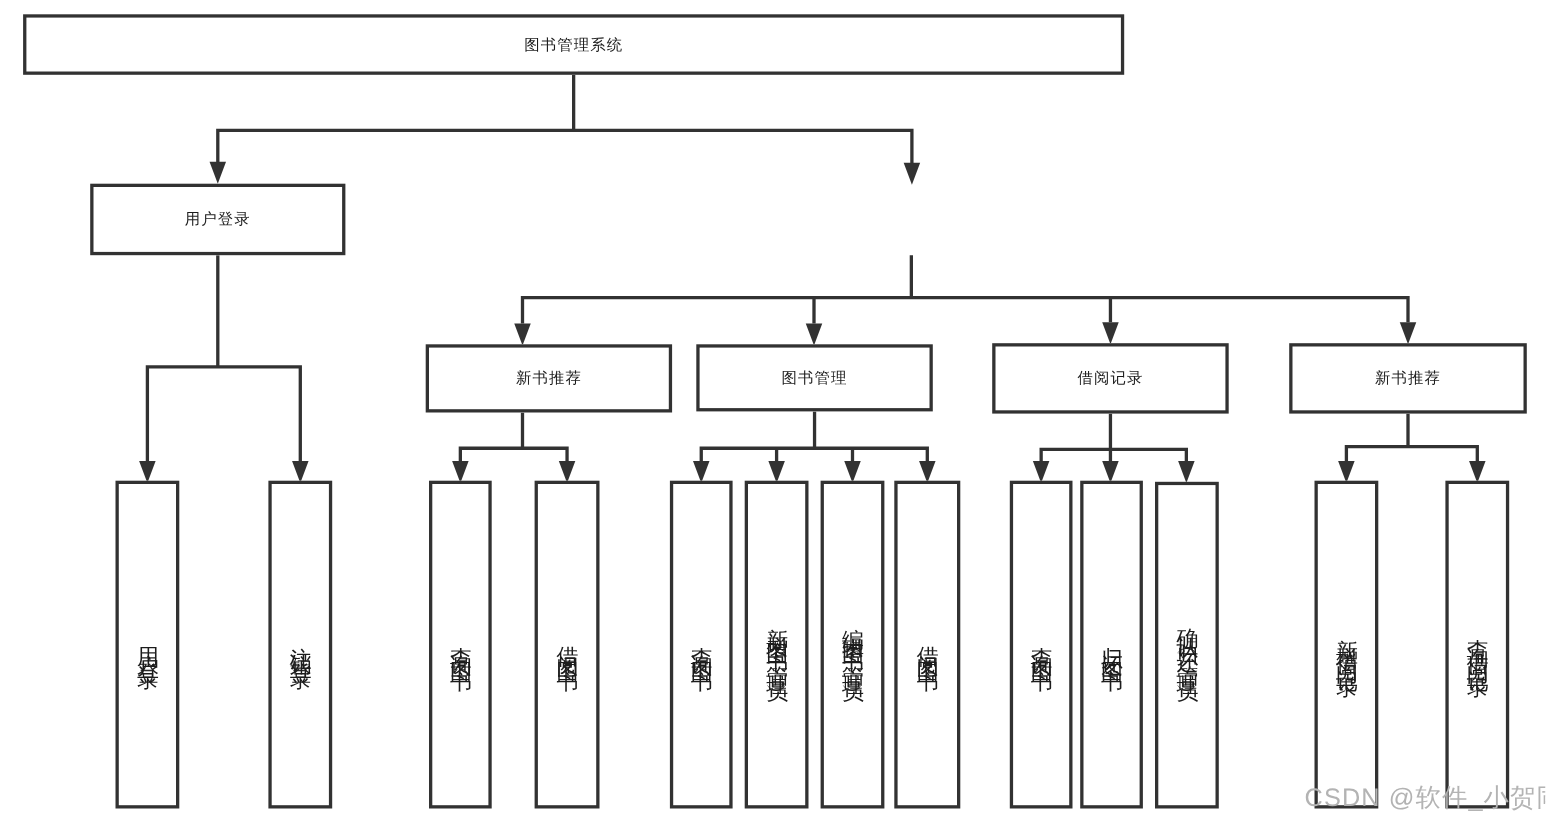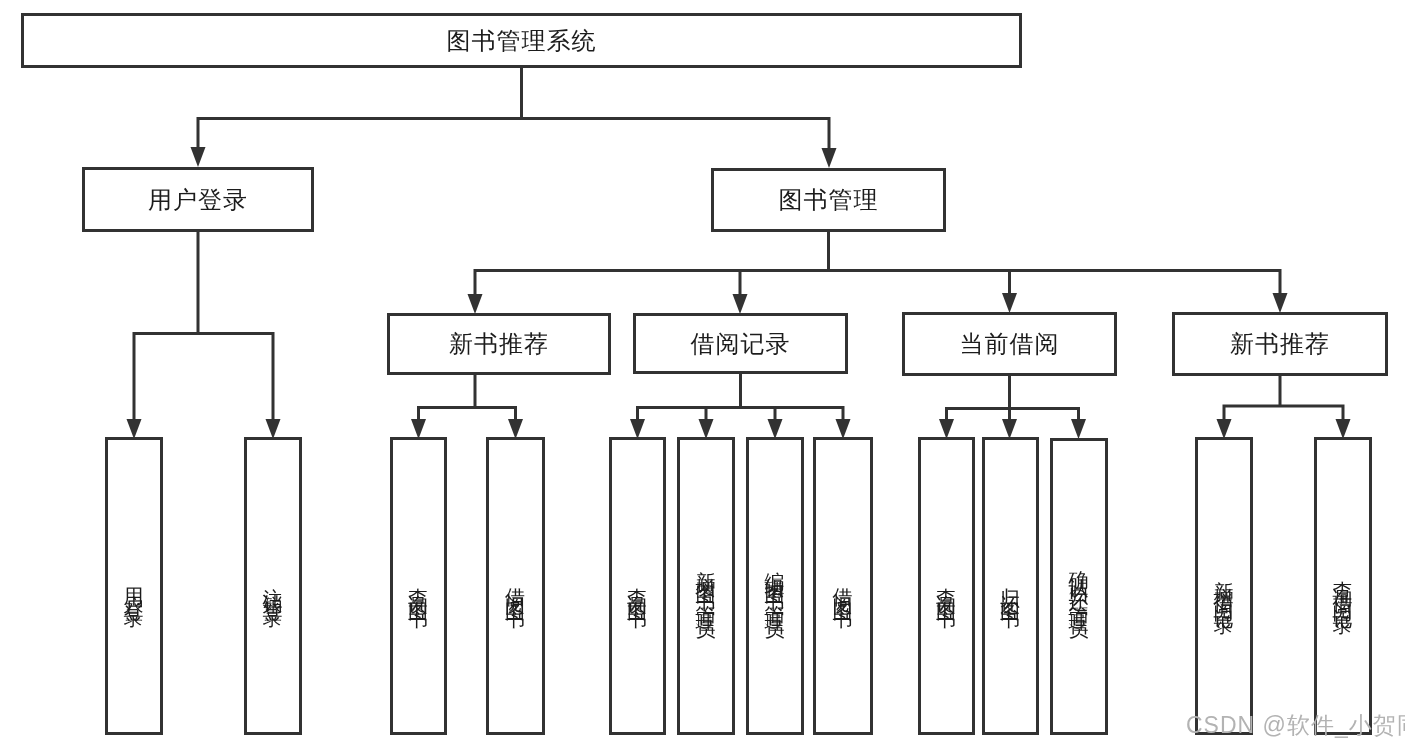--- a/index.html
+++ b/index.html
@@ -18,21 +18,21 @@
     box-sizing:border-box;
     border:3px solid #323232;
     background:#ffffff;
     display:flex;
     align-items:center;
     justify-content:center;
     color:#1c1c1c;
     z-index:2;
   }
   .node.h span {
-    font-size:24px;
+    font-size:14px;
     letter-spacing:1px;
     white-space:nowrap;
   }
   .node.v span {
     writing-mode:vertical-rl;
     text-orientation:mixed;
     font-size:20px;
     letter-spacing:7px;
     line-height:1;
     white-space:nowrap;
@@ -99,32 +99,29 @@
     </g>
   </svg>
 
   <div class="node h" style="left:21px; top:13px; width:1001px; height:55px;">
     <span>图书管理系统</span>
   </div>
 
   <div class="node h" style="left:82px; top:167px; width:232px; height:65px;">
     <span>用户登录</span>
   </div>
-  <div class="node h" style="left:711px; top:168px; width:235px; height:64px;">
-    <span>图书管理</span>
-  </div>
 
   <div class="node h" style="left:363px; top:313px; width:224px; height:62px;margin-left:24px;">
     <span>新书推荐</span>
   </div>
   <div class="node h" style="left:633px; top:313px; width:215px; height:61px;">
-    <span>借阅记录</span>
+    <span>图书管理</span>
   </div>
   <div class="node h" style="left:902px; top:312px; width:215px; height:64px;">
-    <span>当前借阅</span>
+    <span>借阅记录</span>
   </div>
   <div class="node h" style="left:1172px; top:312px; width:216px; height:64px;">
     <span>新书推荐</span>
   </div>
 
   <div class="node v" style="left:105px; top:437px; width:58px; height:298px;">
     <span>用户登录</span>
   </div>
   <div class="node v" style="left:244px; top:437px; width:58px; height:298px;">
     <span>注销登录</span>

